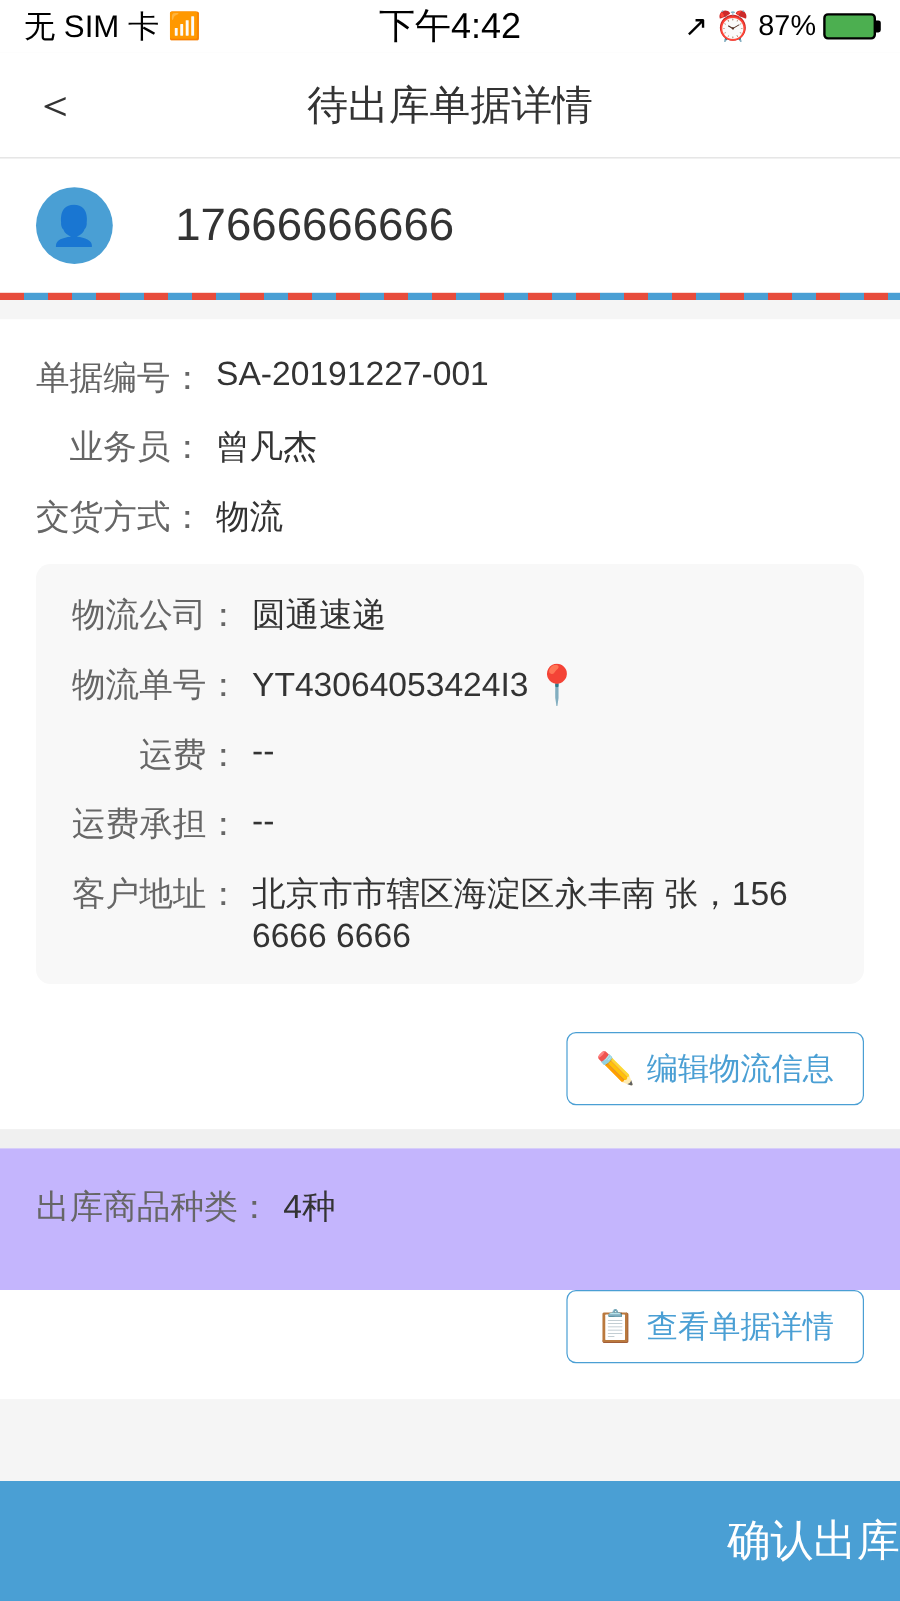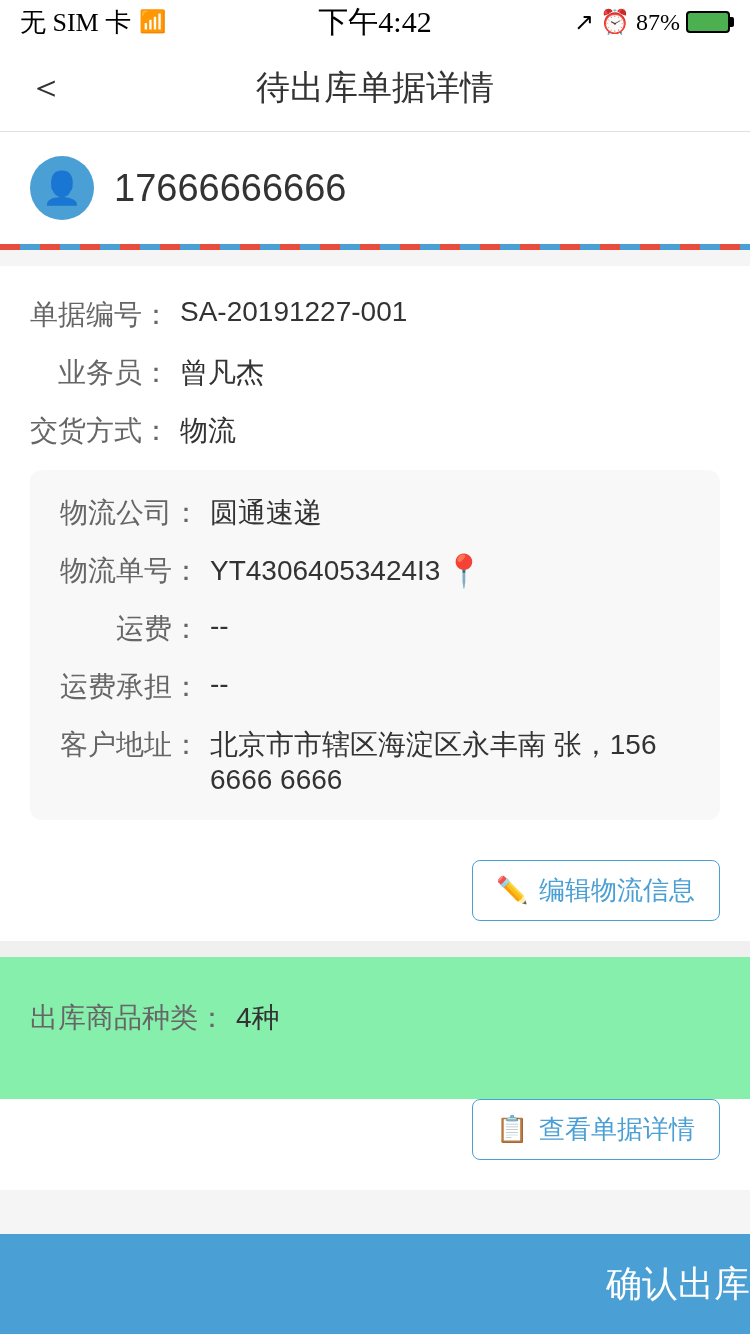--- a/index.html
+++ b/index.html
@@ -16,21 +16,20 @@
     
     .status-bar {
       width: 750px;
       height: 44px;
       background: #fff;
       display: flex;
       align-items: center;
       justify-content: space-between;
       padding: 0 20px;
       font-size: 28px;
-      font-family: Liberation Serif, serif;
     }
     .status-left {
       display: flex;
       align-items: center;
       gap: 8px;
       font-size: 26px;
       color: #000;
     }
     .status-center {
       font-size: 30px;
@@ -114,20 +113,21 @@
       display: flex;
       align-items: center;
       justify-content: center;
       color: white;
       font-size: 32px;
     }
     .user-phone {
       font-size: 38px;
       color: #333;
       font-weight: 500;
+      margin-left: 32px;
     }
 
     
     .dashed-divider {
       height: 6px;
       background: repeating-linear-gradient(
         90deg,
         #e74c3c 0px, #e74c3c 20px,
         #4a9fd4 20px, #4a9fd4 40px,
         #e74c3c 40px
@@ -206,22 +206,22 @@
     }
 
     
     .section-divider {
       height: 16px;
       background: #f0f0f0;
     }
 
     
     .goods-section {
-      background: #86efac;
-      padding: 42px 30px;
+      background: #c4b5fd;
+      padding: 30px 30px;
     }
     .goods-section .info-row {
       margin-bottom: 20px;
     }
 
     
     .detail-btn-row {
       display: flex;
       justify-content: flex-end;
       padding: 0 30px 30px 30px;

